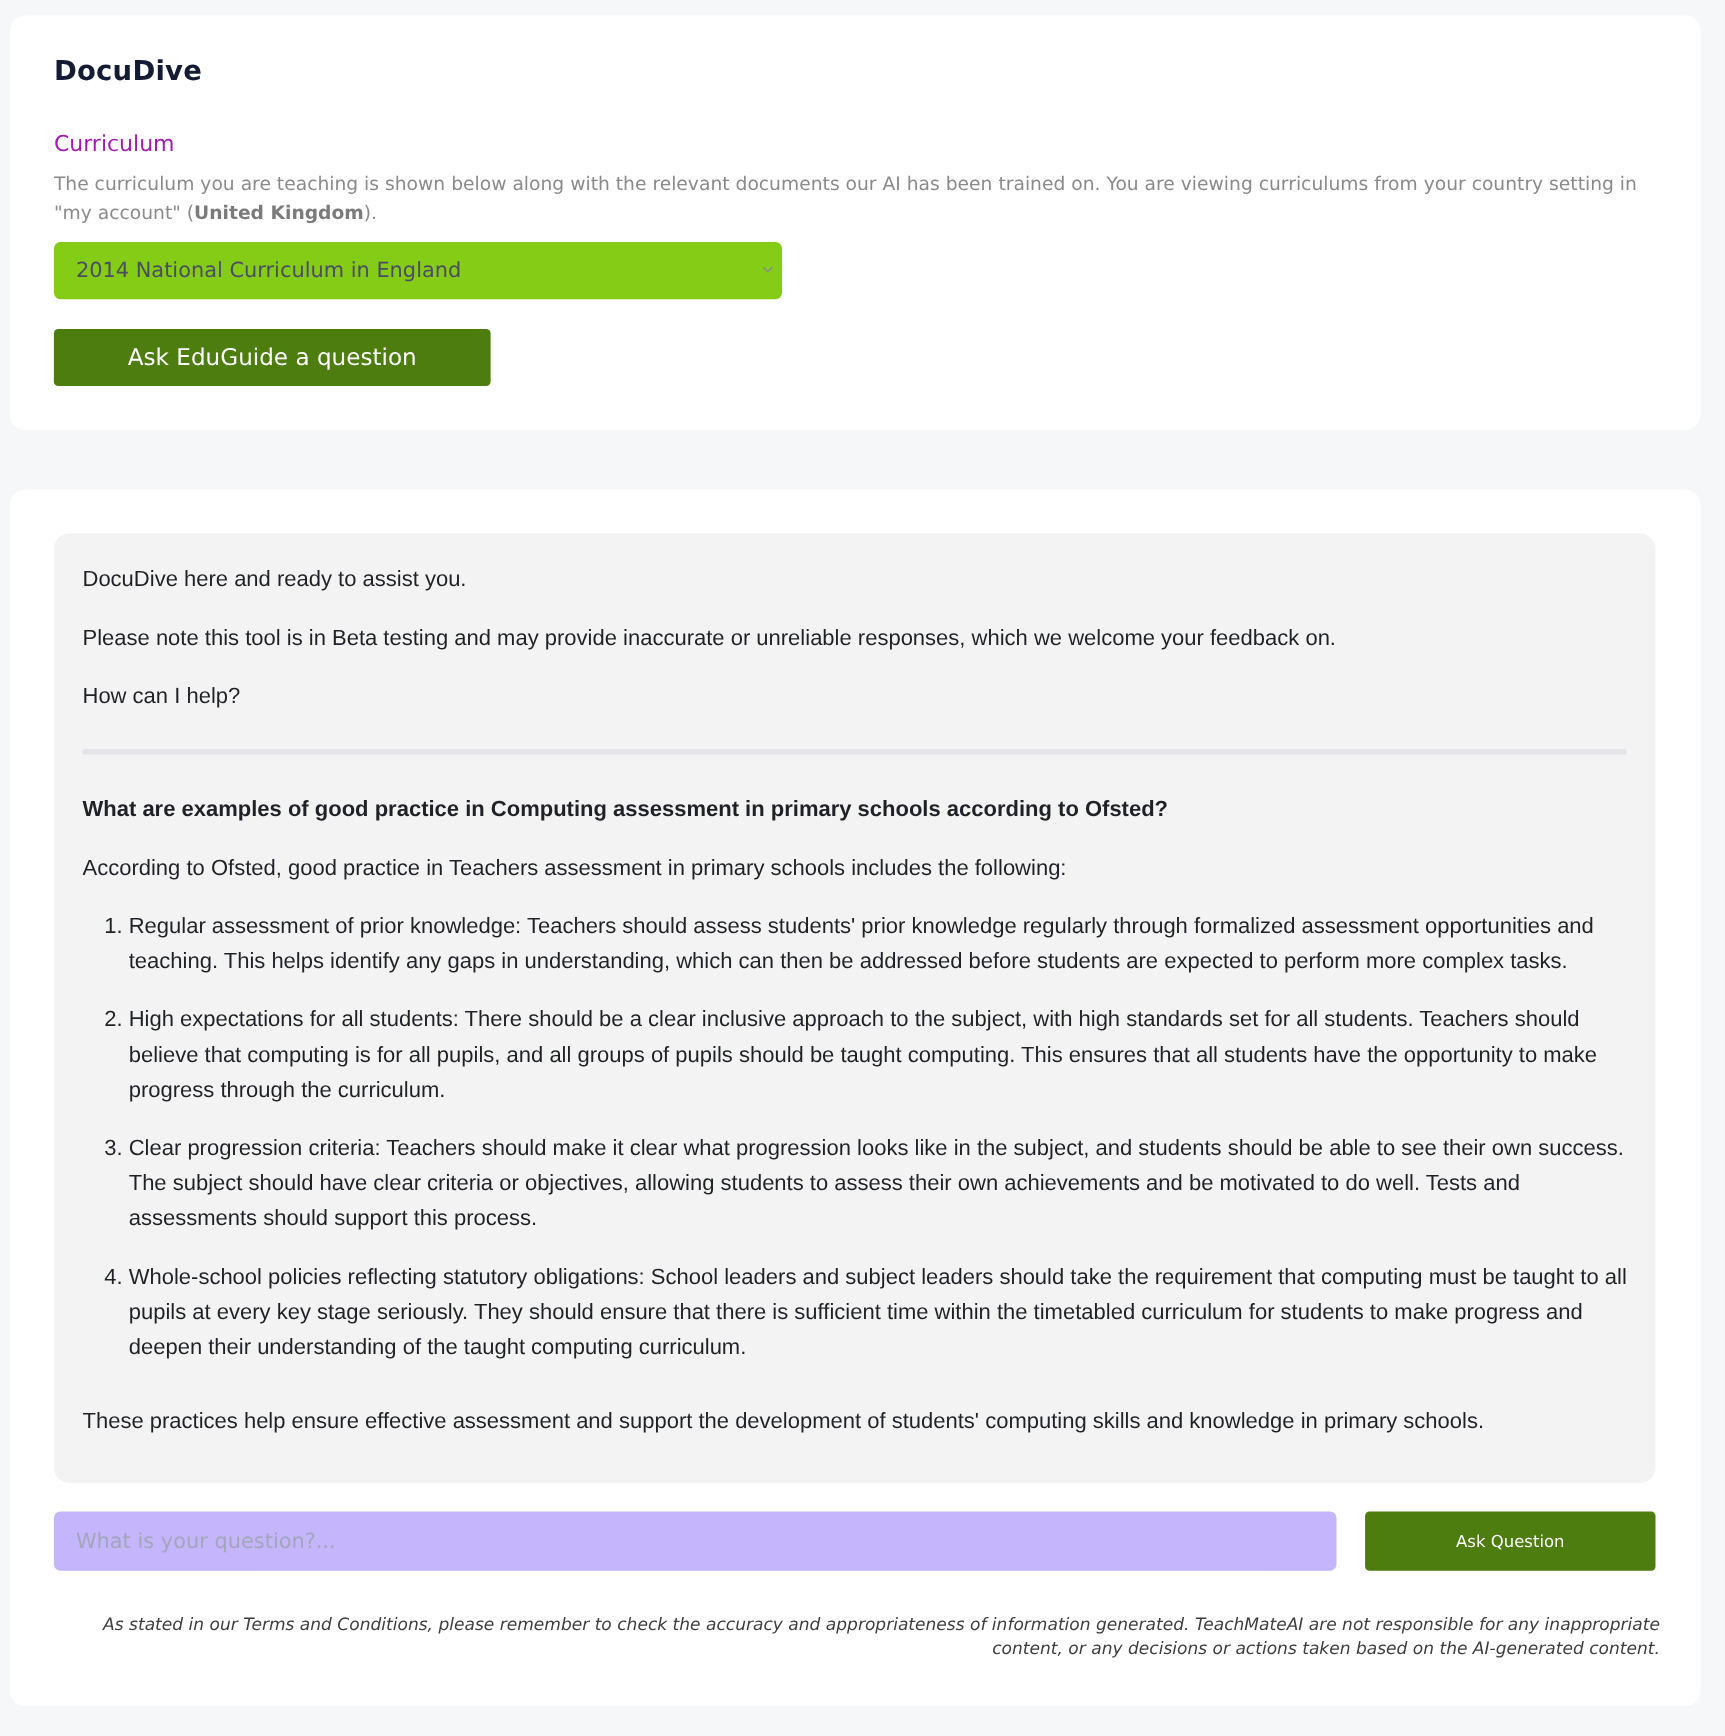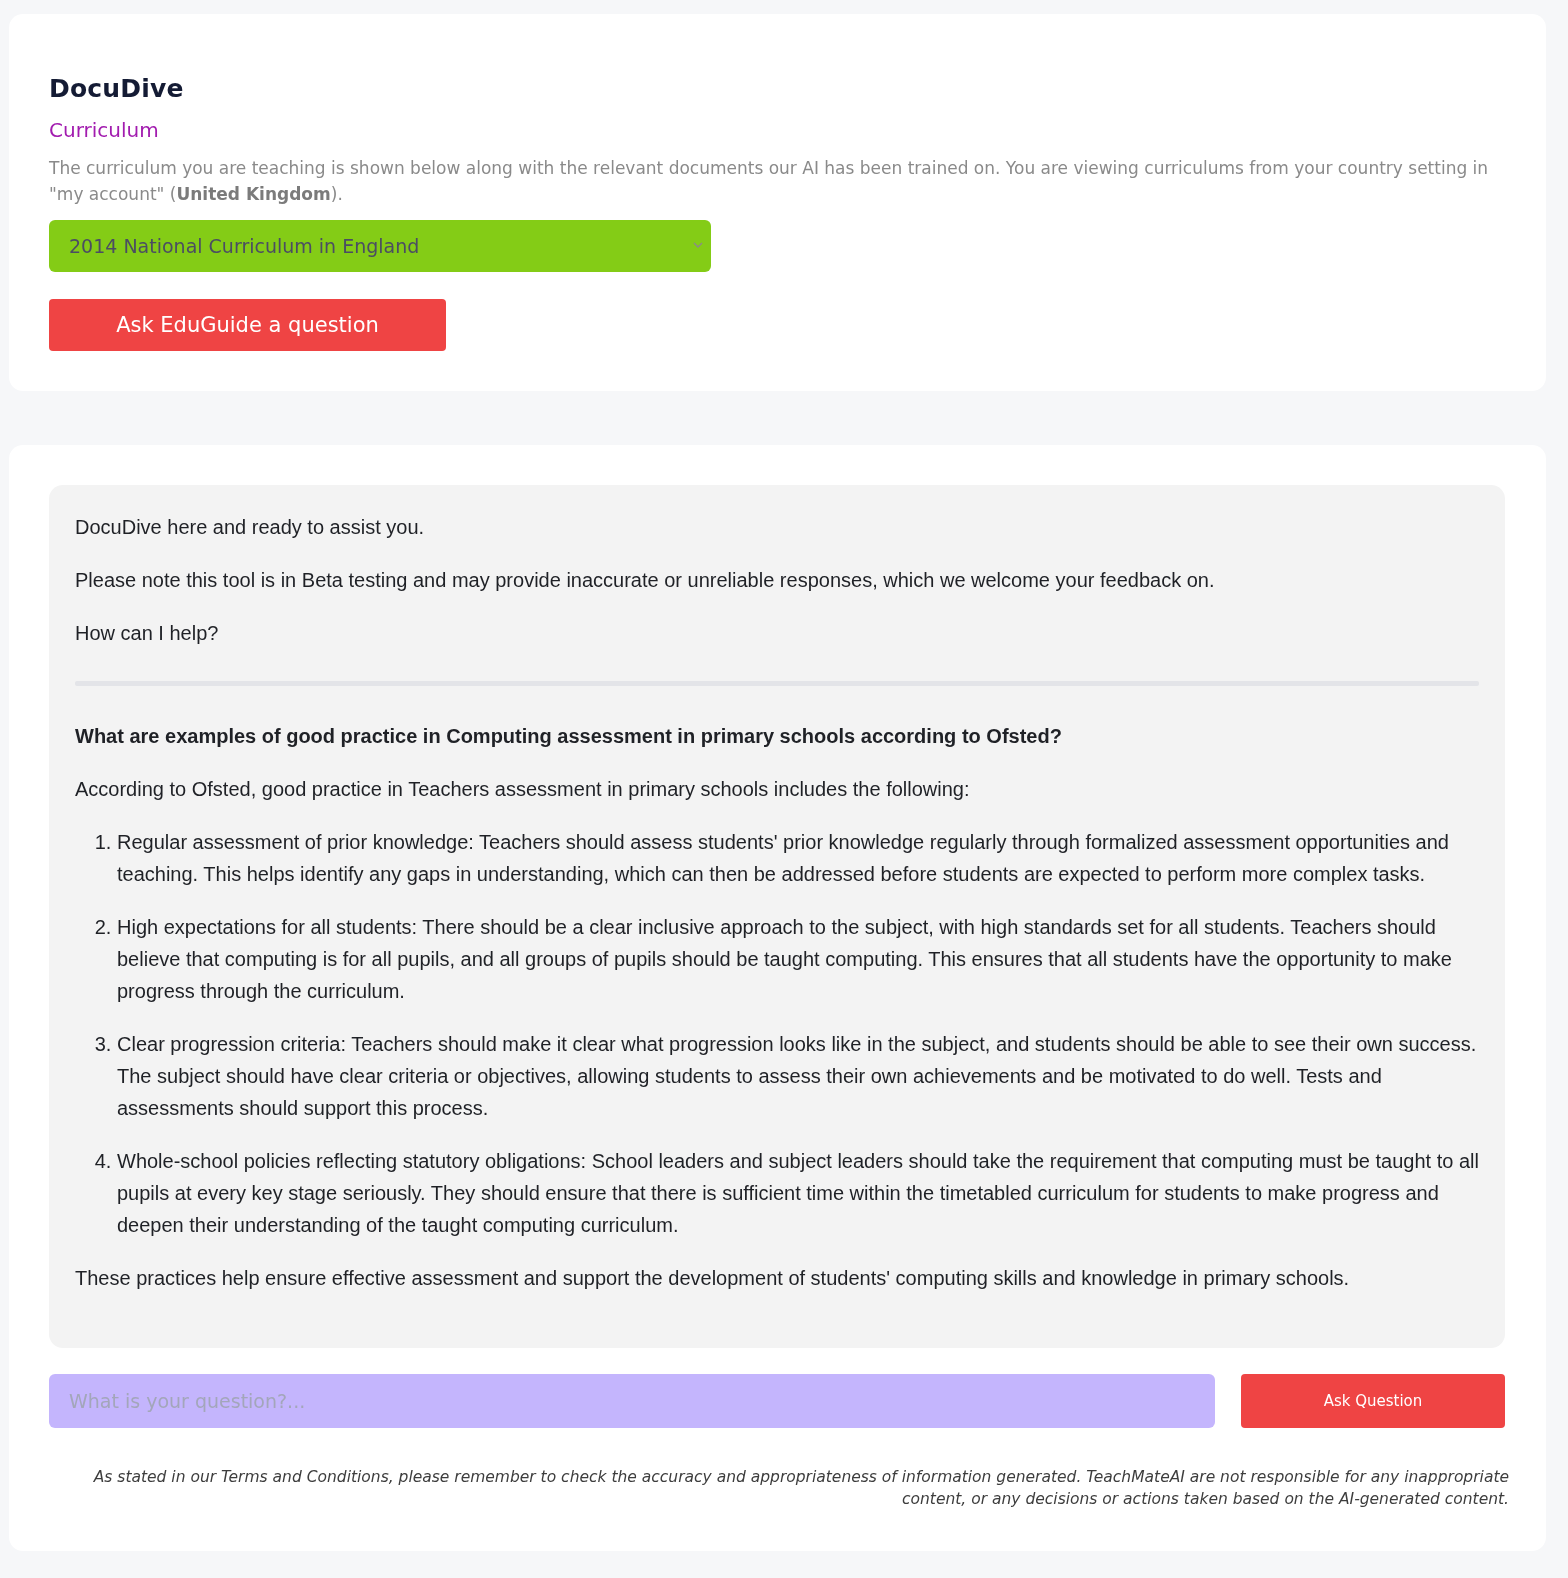--- a/index.html
+++ b/index.html
@@ -18,21 +18,20 @@
     background: #ffffff;
     border-radius: 14px;
   }
   .card-top { top: 14px; height: 377px; }
   .card-chat { top: 445px; height: 1106px; }
 
   .app-title {
     position: absolute; left: 40px; top: 36px;
     font-size: 25px; font-weight: bold; color: #141b34;
     letter-spacing: 0.2px;
-    margin-top: 24px;
   }
   .section-label {
     position: absolute; left: 40px; top: 104px;
     font-size: 20px; color: #a21caf; text-align: center;
   }
   .section-desc {
     position: absolute; left: 40px; top: 141px;
     width: 1440px;
     font-size: 17px; line-height: 26px; color: #8a8a8a;
   }
@@ -44,21 +43,21 @@
     background: #84cc16; border-radius: 6px;
     display: flex; align-items: center;
     padding-left: 20px;
     font-size: 19px; color: #4b4d63;
   }
   .select .chev {
     position: absolute; right: 6px; top: 18px;
     width: 14px; height: 14px;
   }
   .primary-btn {
-    position: absolute; background: #ef4444; color: #ffffff;
+    position: absolute; background: #4d7c0f; color: #ffffff;
     border-radius: 4px; border: none;
     display: flex; align-items: center; justify-content: center;
     font-family: "DejaVu Sans", sans-serif;
   }
   .btn-eduguide { left: 40px; top: 285px; width: 397px; height: 52px; font-size: 21px; }
 
   .chat-box {
     position: absolute; left: 40px; top: 40px;
     width: 1456px; height: 863px;
     background: #f3f3f3; border-radius: 14px;
@@ -67,21 +66,21 @@
     font-size: 20px; color: #1f2126; line-height: 32px;
   }
   .chat-box p { margin-bottom: 21px; }
   .divider {
     height: 5px; background: #e3e4e8; margin: 32px 0 34px 0;
     border-radius: 2px;
   }
   .question { font-weight: bold; }
   .answer-list { margin: 0 0 21px 0; padding-left: 42px; }
   .answer-list li { margin-bottom: 21px; padding-left: 0; }
-  .answer-list li:last-child { margin-bottom: 21px; }
+  .answer-list li:last-child { margin-bottom: 35px; }
 
   .question-input {
     position: absolute; left: 40px; top: 929px;
     width: 1166px; height: 54px;
     background: #c4b5fd; border-radius: 6px; border: none;
     padding-left: 20px;
     font-family: "DejaVu Sans", sans-serif;
     font-size: 19px; color: #333;
   }
   .question-input::placeholder { color: #a3a6ba; }

